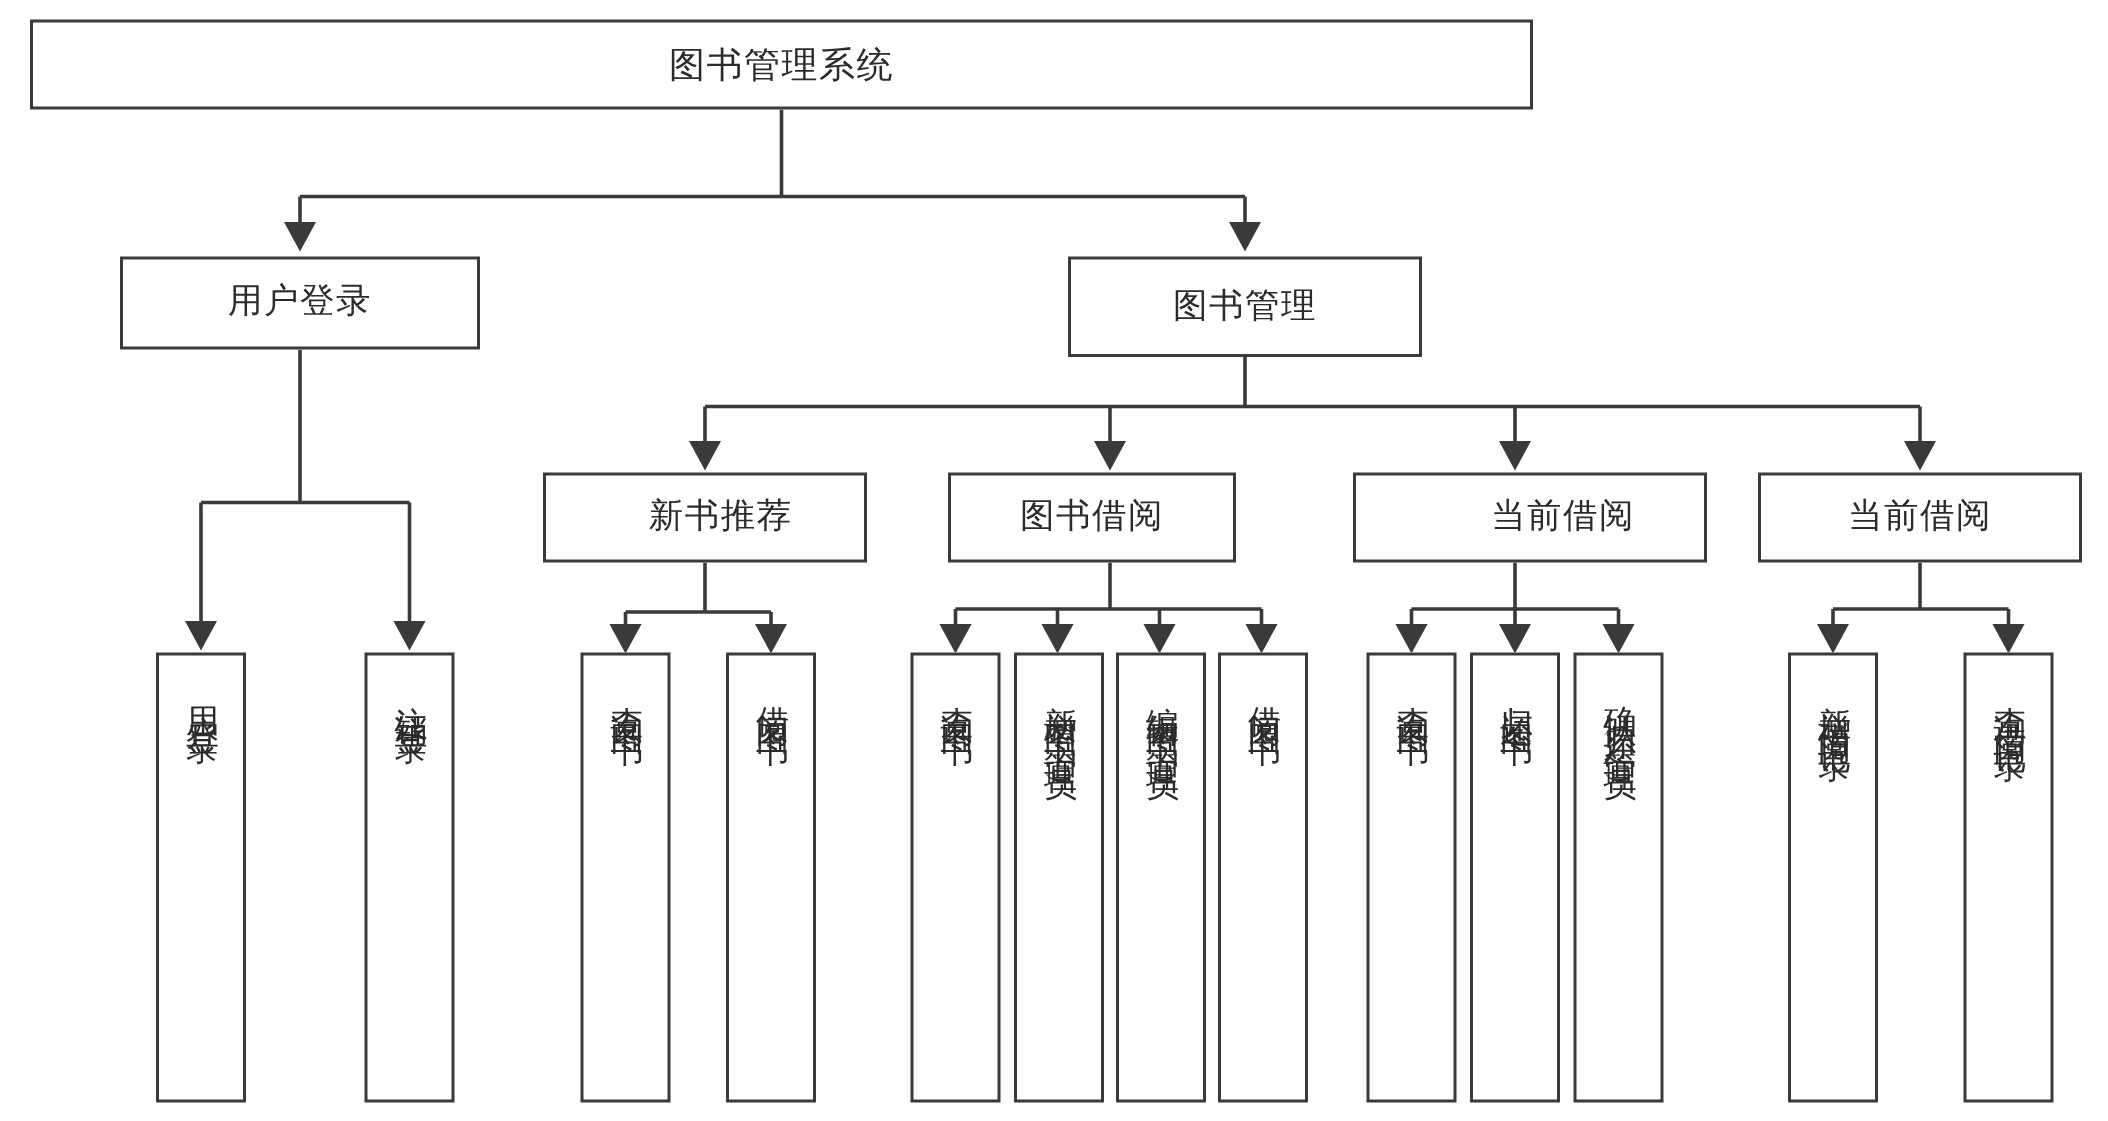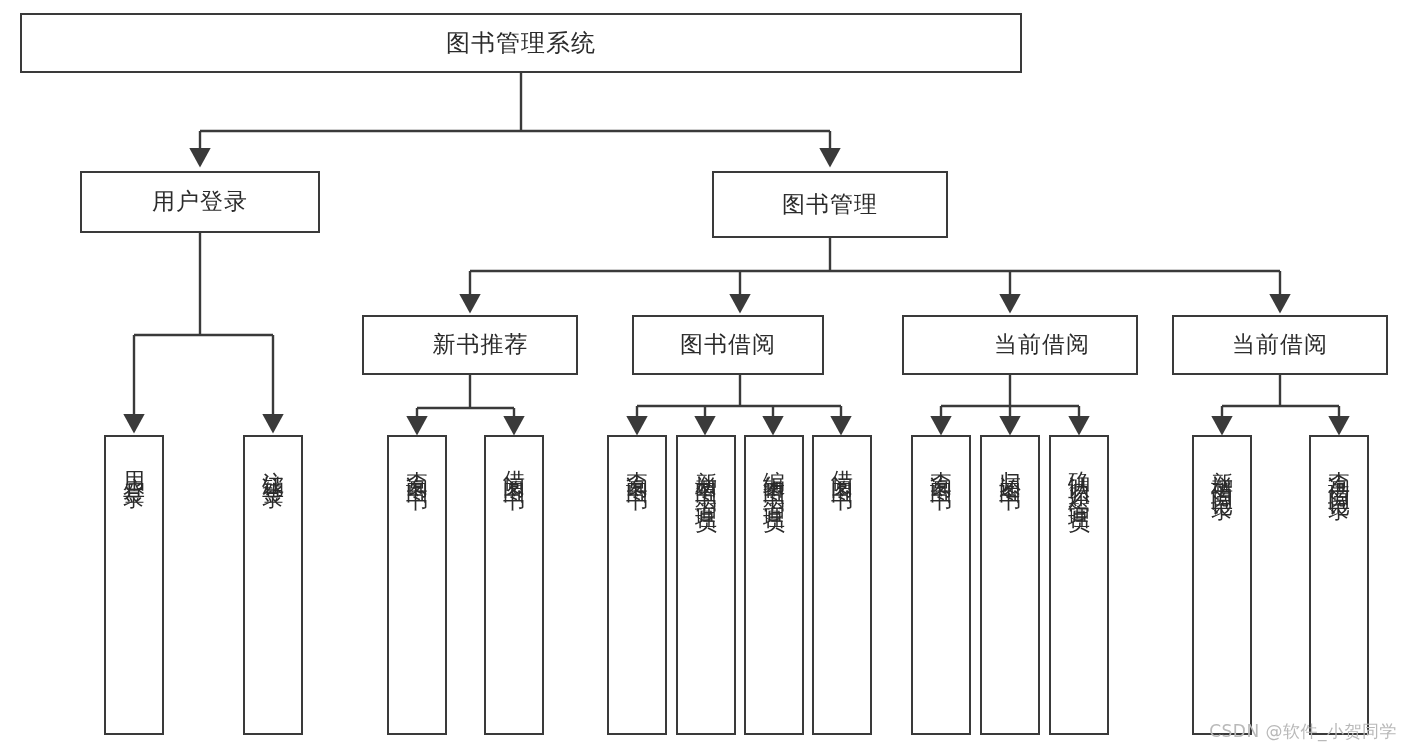--- a/index.html
+++ b/index.html
@@ -184,15 +184,14 @@
     <span class="label">确认归还（管理员）</span>
   </div>
 
   <div class="node vert" style="left:1192px; top:435px; width:60px; height:300px;">
     <span class="label">新增借阅记录</span>
   </div>
   <div class="node vert" style="left:1309px; top:435px; width:60px; height:300px;">
     <span class="label">查询借阅记录</span>
   </div>
 
-  <div class="watermark">CSDN @软件_小贺同学</div>
 
 </div>
 
 </body></html>

